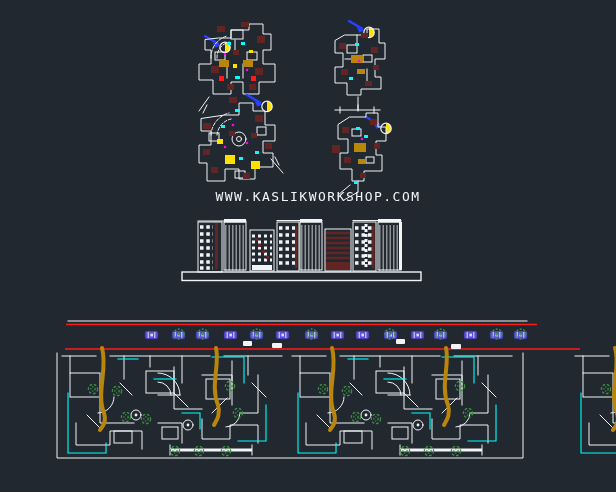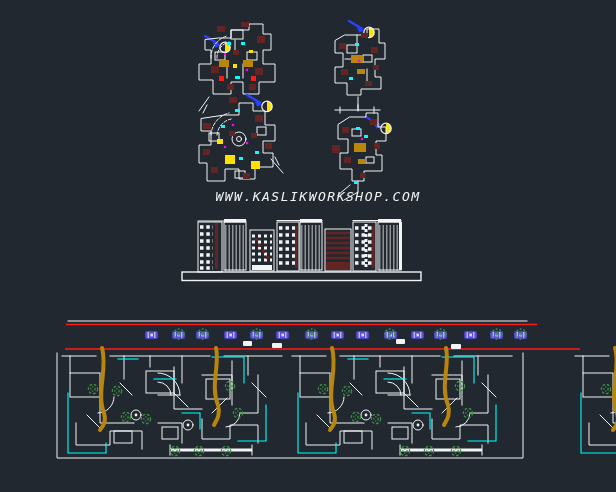--- a/index.html
+++ b/index.html
@@ -2,21 +2,21 @@
 <html style="--background: #212830; --line-white: #f2f4f6; --red: #ff1a1a; --cyan: #00ffff; --tree-green: #3c9140; --path-olive: #b8860b; --maroon: #632424; --yellow: #ffe100; --magenta: #ff00ff; --arrow-blue: #2741ff; --car-violet: #5b4fd6; --tower-gray: #8f9296;"><head>
 <meta charset="utf-8">
 <style>
   html,body{margin:0;padding:0;}
   body{
     width:616px;height:492px;
     background:var(--background,#212830);
     font-family:"DejaVu Sans Mono","Liberation Mono",monospace;
     overflow:hidden;
   }
-  .canvas{position:relative;width:616px;height:492px;background:var(--background,#212830);font-style:italic;}
+  .canvas{position:relative;width:616px;height:492px;background:var(--background,#212830);}
   svg{display:block;}
   
   .wl{stroke:var(--line-white);fill:none;stroke-width:1;stroke-linecap:square}
   .wl2{stroke:var(--line-white);fill:none;stroke-width:1.4;stroke-linecap:square}
   .wf{fill:var(--line-white);stroke:none}
   .cy{stroke:var(--cyan);fill:none;stroke-width:1.1;stroke-linecap:square}
   .ol{stroke:var(--path-olive);fill:none;stroke-width:4;stroke-linecap:round}
   .mr{fill:var(--maroon);stroke:none}
   .yl{fill:var(--yellow);stroke:none}
   .rd{fill:var(--red);stroke:none}

